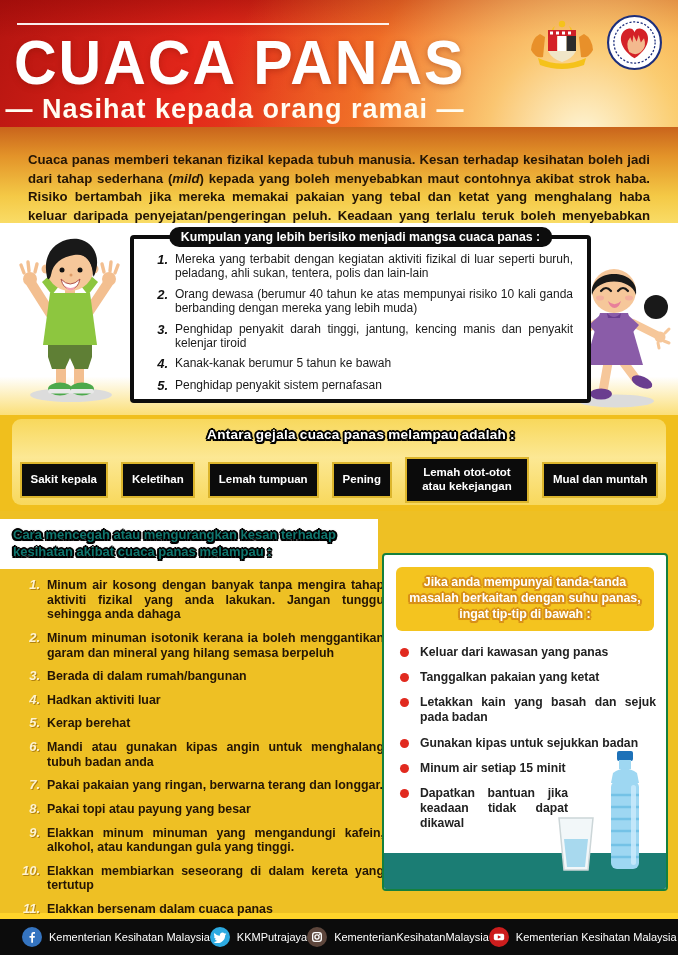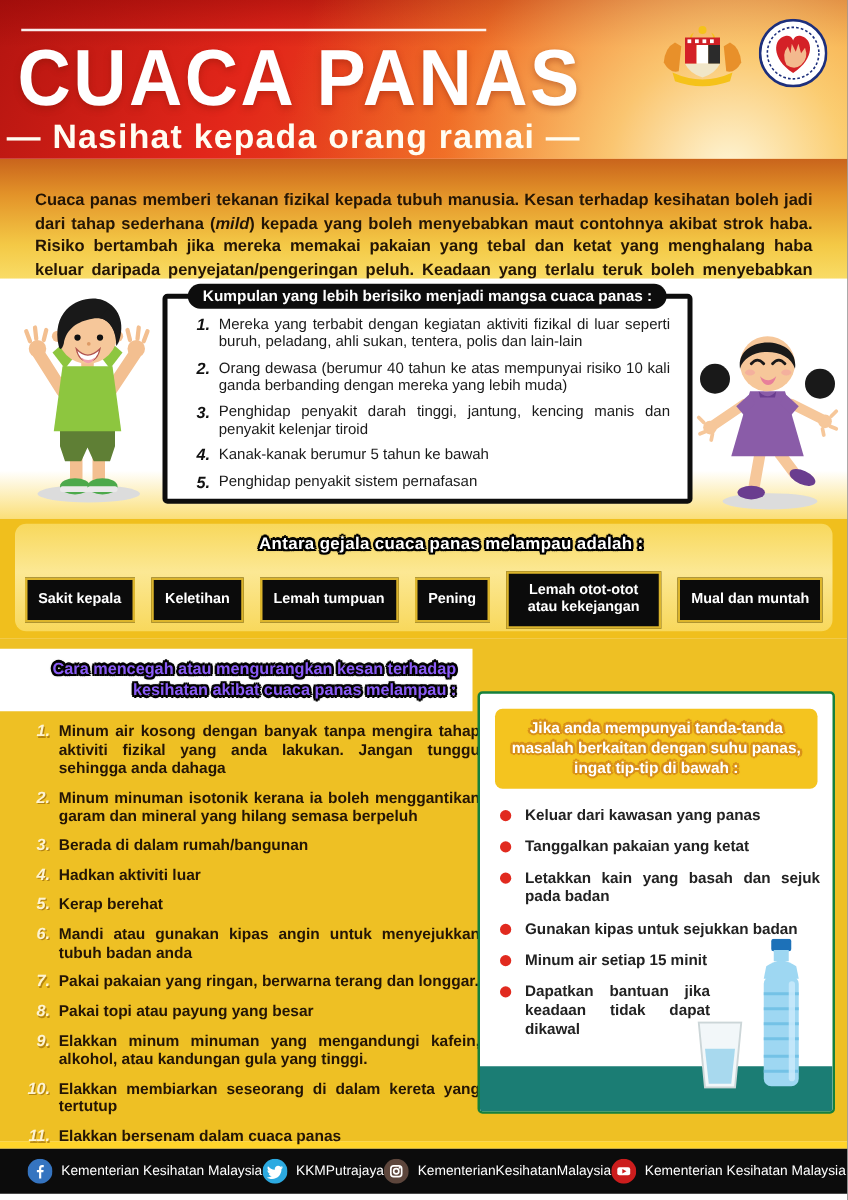--- a/index.html
+++ b/index.html
@@ -35,21 +35,21 @@
   }
   .intro p{margin:0;font-size:13.2px;font-weight:bold;line-height:1.42;color:#241505;text-align:justify;}
   .intro .it{font-style:italic;}
   
   .risk-sec{position:relative;width:100%;height:192px;
     background:linear-gradient(180deg,#ffffff 0%,#ffffff 80%,#fbdf78 100%);}
   .kid{position:absolute;}
   .kid-boy{left:16px;top:8px;width:106px;height:174px;}
   .kid-girl{right:6px;top:38px;width:118px;height:148px;}
   .risk-box{
-    position:absolute;left:130px;top:12px;width:424px;height:168px;box-sizing:border-box;
+    position:absolute;left:130px;top:12px;width:461px;height:168px;box-sizing:border-box;
     background:#fff;border:4px solid #0d0d0d;border-radius:4px;padding:14px 14px 4px 10px;
   }
   .risk-title{
     position:absolute;top:-12px;left:50%;transform:translateX(-50%);
     background:#0d0d0d;color:#fff;font-size:12.3px;font-weight:bold;
     padding:3px 12px;border-radius:10px;white-space:nowrap;
   }
   .numrow{display:flex;}
   .numrow .n{flex:0 0 24px;text-align:right;padding-right:7px;font-style:italic;font-weight:bold;}
   .numrow .t{flex:1;text-align:justify;}
@@ -81,21 +81,21 @@
   }
   .symp-box{
     background:#0b0b0b;border:2px solid #dcb52c;color:#fff;font-size:11.5px;font-weight:bold;
     text-align:center;padding:9px 9px;white-space:nowrap;line-height:1.2;
   }
   .symp-box.wrap2{white-space:normal;max-width:102px;padding:7px 9px;}
   
   .prev-sec{position:relative;width:100%;height:402px;background:#eec024;}
   .prev-band{position:absolute;left:0;top:8px;width:378px;height:50px;background:#fff;
     display:flex;align-items:center;justify-content:center;}
-  .prev-title{width:352px;text-align:right;color:#8b5cf6;font-size:13px;font-weight:bold;line-height:1.3;}
+  .prev-title{width:352px;text-align:left;color:#0f766e;font-size:13px;font-weight:bold;line-height:1.3;}
   .prev-list{position:absolute;left:12px;top:67px;width:372px;}
   .prev-list .numrow{margin-bottom:9px;}
   .prev-list .n{color:#fdf3d3;font-size:13px;line-height:1.1;text-shadow:1px 1px 0 rgba(130,80,0,.55);flex:0 0 28px;}
   .prev-list .t{font-size:12.4px;font-weight:bold;line-height:1.18;color:#241505;}
   
   .card{
     position:absolute;left:382px;top:42px;width:286px;height:338px;box-sizing:border-box;
     background:#fff;border:2px solid #15803d;border-radius:4px;overflow:hidden;
   }
   .card-head{
@@ -278,21 +278,21 @@
       <div class="numrow">
           <span class="n">4.</span>
           <span class="t">Hadkan aktiviti luar</span>
         </div>
       <div class="numrow">
           <span class="n">5.</span>
           <span class="t">Kerap berehat</span>
         </div>
       <div class="numrow">
           <span class="n">6.</span>
-          <span class="t">Mandi atau gunakan kipas angin untuk menyejukkan tubuh badan anda</span>
+          <span class="t">Mandi atau gunakan kipas angin untuk menghalang tubuh badan anda</span>
         </div>
       <div class="numrow">
           <span class="n">7.</span>
           <span class="t">Pakai pakaian yang ringan, berwarna terang dan longgar.</span>
         </div>
       <div class="numrow">
           <span class="n">8.</span>
           <span class="t">Pakai topi atau payung yang besar</span>
         </div>
       <div class="numrow">

